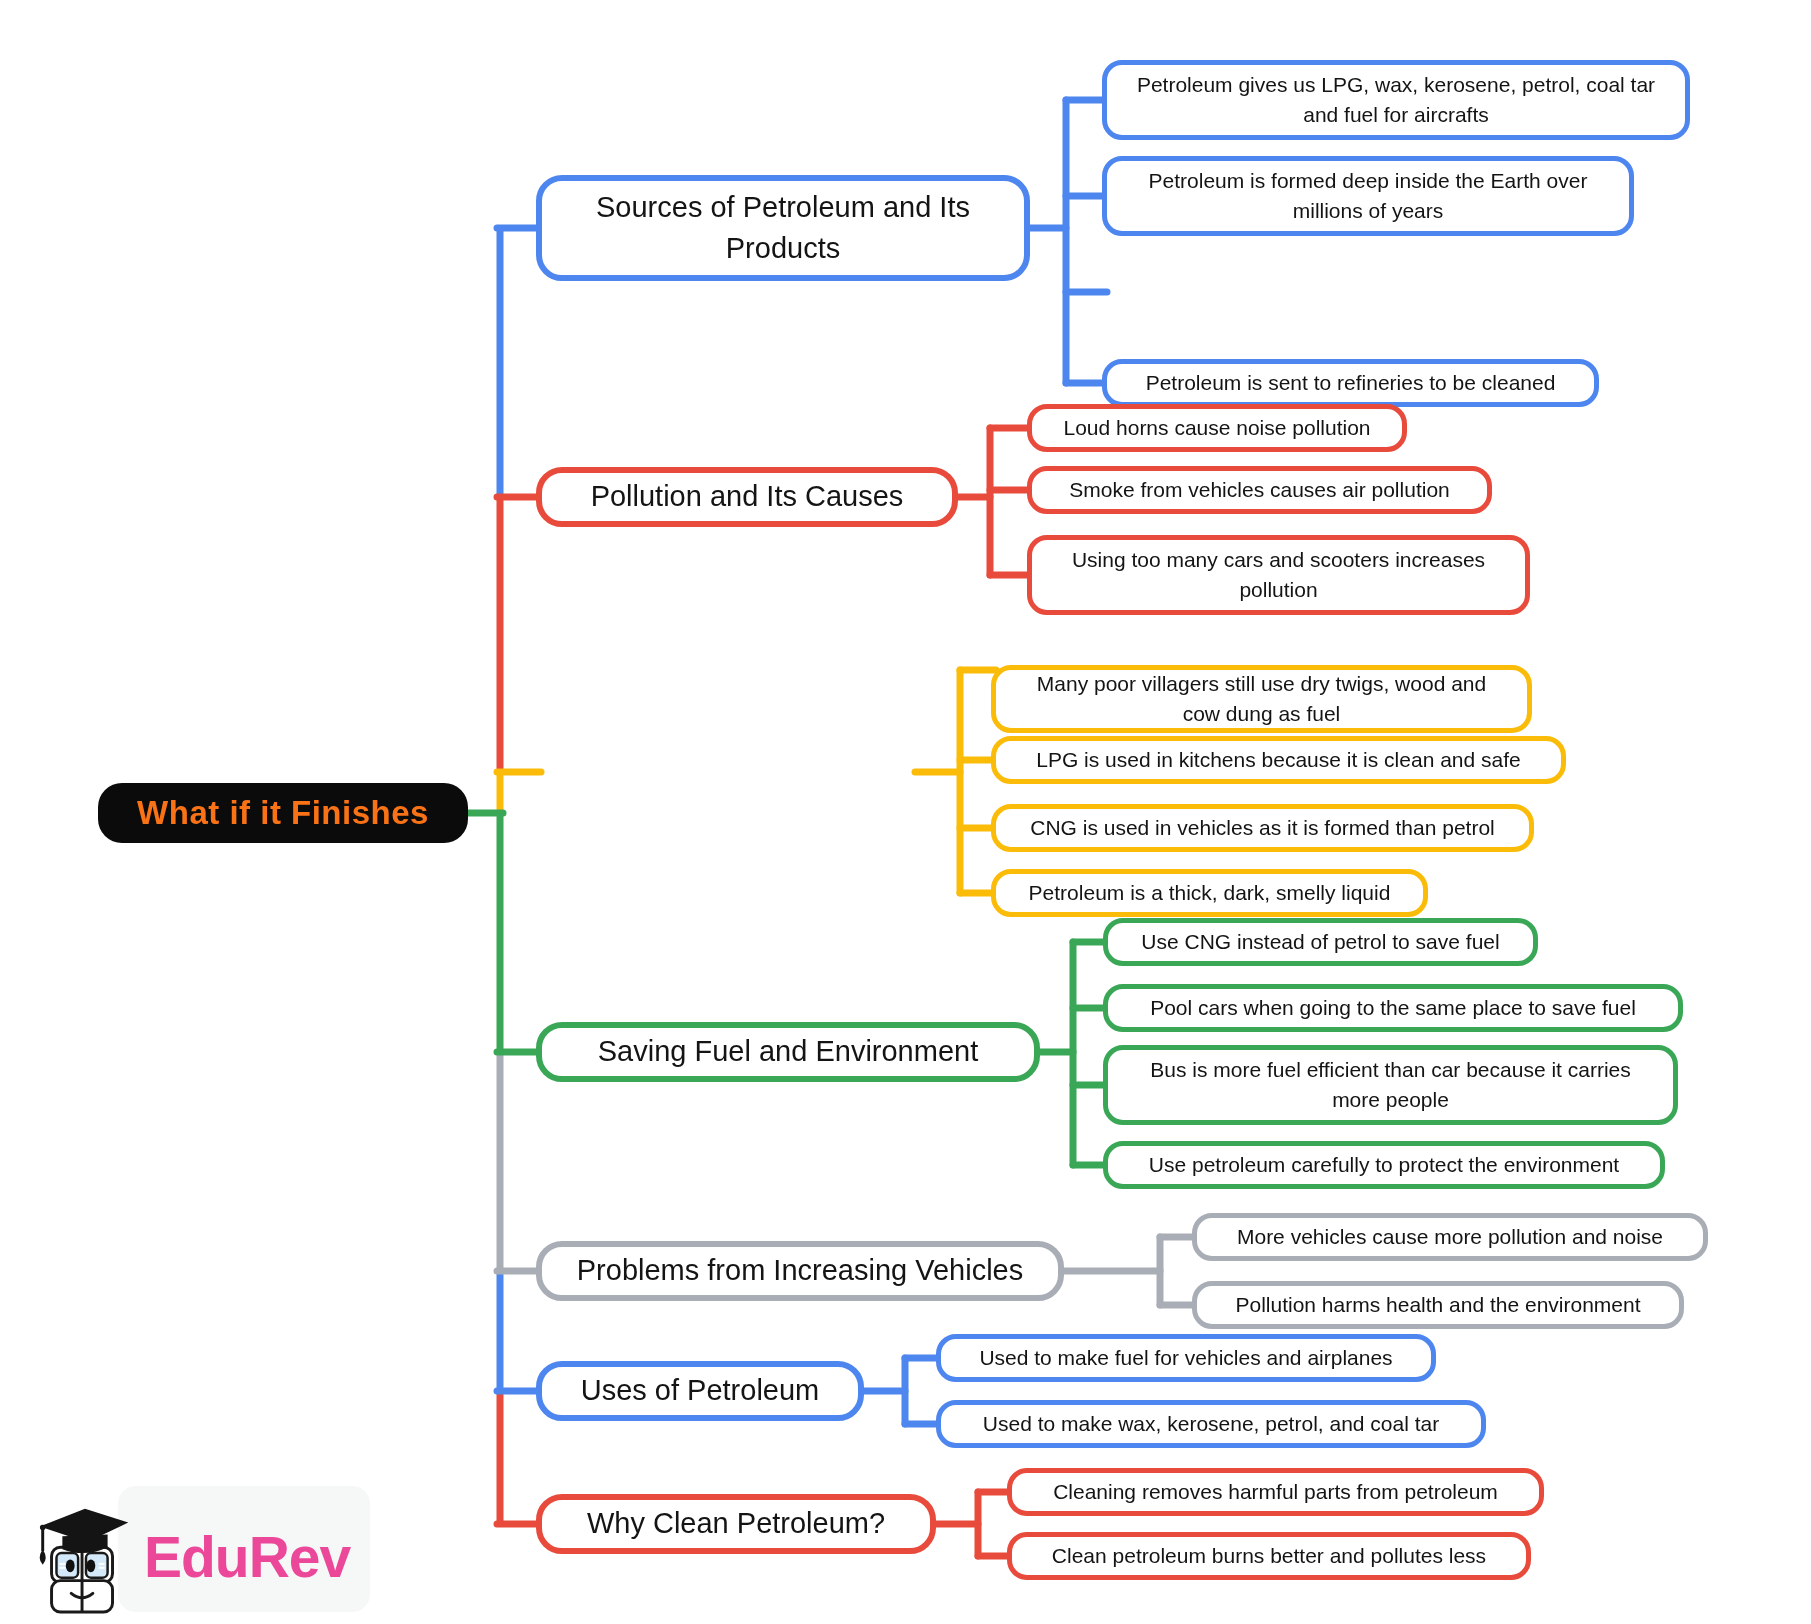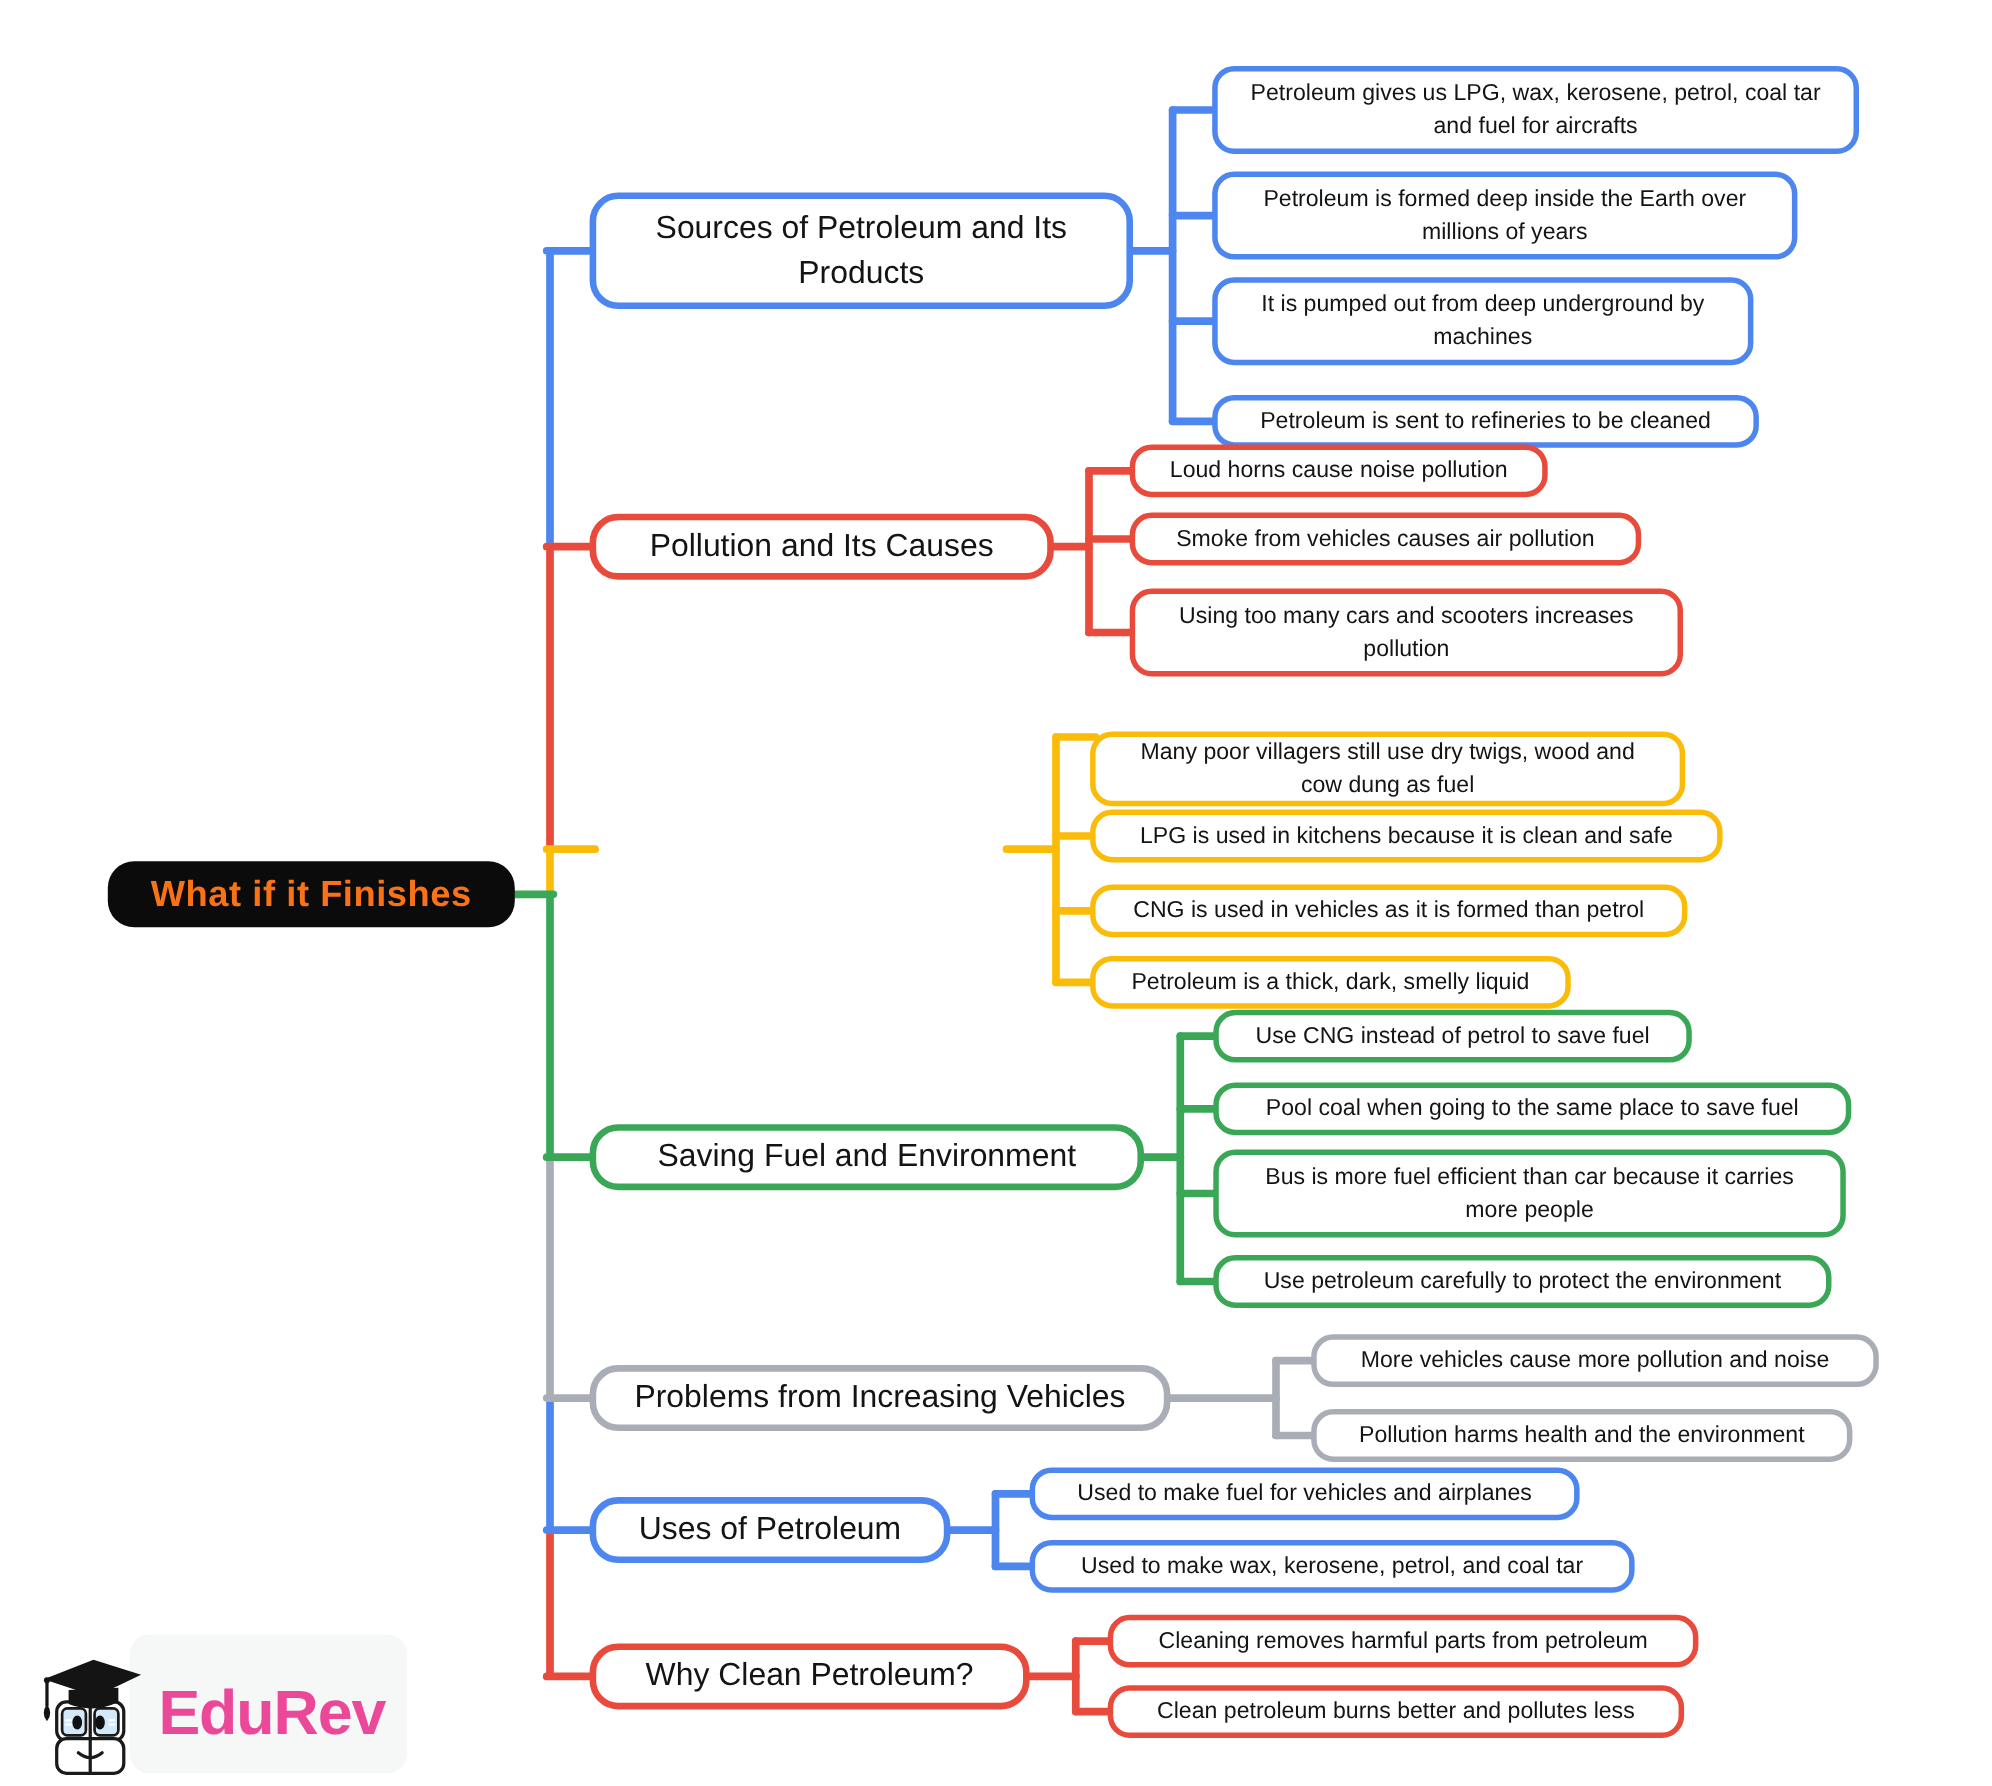--- a/index.html
+++ b/index.html
@@ -135,33 +135,32 @@
     <path d="M33 39 L33 52 Q56 61 79 50 L79 37 Z" fill="#141414"></path>
 
     <circle cx="13" cy="30" r="2.8" fill="#141414"></circle>
     <line x1="13" y1="30" x2="13" y2="54" stroke="#141414" stroke-width="3"></line>
     <path d="M13 52 q6 9 0 16 q-6 -7 0 -16" fill="#141414"></path>
   </svg>
   <div id="logo-text">EduRev</div>
 <div class="node topic" style="left: 536px; top: 175px; width: 494px; height: 106px; border-color: rgb(77, 134, 239);">Sources of Petroleum and Its Products</div>
     <div class="node child" style="left: 1102px; top: 60px; width: 588px; height: 80px; border-color: rgb(77, 134, 239);">Petroleum gives us LPG, wax, kerosene, petrol, coal tar and fuel for aircrafts</div>
     <div class="node child" style="left: 1102px; top: 156px; width: 532px; height: 80px; border-color: rgb(77, 134, 239);">Petroleum is formed deep inside the Earth over millions of years</div>
-    <div class="node child" style="left: 1102px; top: 252px; width: 492px; height: 80px; border-color: rgb(77, 134, 239);">It is pumped out from deep underground by machines</div>
     <div class="node child" style="left: 1102px; top: 359px; width: 497px; height: 48px; border-color: rgb(77, 134, 239);">Petroleum is sent to refineries to be cleaned</div>
     <div class="node topic" style="left: 536px; top: 467px; width: 422px; height: 60px; border-color: rgb(232, 75, 60);">Pollution and Its Causes</div>
     <div class="node child" style="left: 1027px; top: 404px; width: 380px; height: 48px; border-color: rgb(232, 75, 60);">Loud horns cause noise pollution</div>
     <div class="node child" style="left: 1027px; top: 466px; width: 465px; height: 48px; border-color: rgb(232, 75, 60);">Smoke from vehicles causes air pollution</div>
     <div class="node child" style="left: 1027px; top: 535px; width: 503px; height: 80px; border-color: rgb(232, 75, 60);">Using too many cars and scooters increases pollution</div>
     <div class="node child" style="left: 991px; top: 630px; width: 541px; height: 68px; border-color: rgb(251, 188, 9); margin-top: 35px;">Many poor villagers still use dry twigs, wood and cow dung as fuel</div>
     <div class="node child" style="left: 991px; top: 736px; width: 575px; height: 48px; border-color: rgb(251, 188, 9);">LPG is used in kitchens because it is clean and safe</div>
     <div class="node child" style="left: 991px; top: 804px; width: 543px; height: 48px; border-color: rgb(251, 188, 9);">CNG is used in vehicles as it is formed than petrol</div>
     <div class="node child" style="left: 991px; top: 869px; width: 437px; height: 48px; border-color: rgb(251, 188, 9);">Petroleum is a thick, dark, smelly liquid</div>
     <div class="node topic" style="left: 536px; top: 1022px; width: 504px; height: 60px; border-color: rgb(58, 167, 87);">Saving Fuel and Environment</div>
     <div class="node child" style="left: 1103px; top: 918px; width: 435px; height: 48px; border-color: rgb(58, 167, 87);">Use CNG instead of petrol to save fuel</div>
-    <div class="node child" style="left: 1103px; top: 984px; width: 580px; height: 48px; border-color: rgb(58, 167, 87);">Pool coal when going to the same place to save fuel</div>
+    <div class="node child" style="left: 1103px; top: 984px; width: 580px; height: 48px; border-color: rgb(58, 167, 87);">Pool cars when going to the same place to save fuel</div>
     <div class="node child" style="left: 1103px; top: 1045px; width: 575px; height: 80px; border-color: rgb(58, 167, 87);">Bus is more fuel efficient than car because it carries more people</div>
     <div class="node child" style="left: 1103px; top: 1141px; width: 562px; height: 48px; border-color: rgb(58, 167, 87);">Use petroleum carefully to protect the environment</div>
     <div class="node topic" style="left: 536px; top: 1241px; width: 528px; height: 60px; border-color: rgb(169, 174, 182);">Problems from Increasing Vehicles</div>
     <div class="node child" style="left: 1192px; top: 1213px; width: 516px; height: 48px; border-color: rgb(169, 174, 182);">More vehicles cause more pollution and noise</div>
     <div class="node child" style="left: 1192px; top: 1281px; width: 492px; height: 48px; border-color: rgb(169, 174, 182);">Pollution harms health and the environment</div>
     <div class="node topic" style="left: 536px; top: 1361px; width: 328px; height: 60px; border-color: rgb(77, 134, 239);">Uses of Petroleum</div>
     <div class="node child" style="left: 936px; top: 1334px; width: 500px; height: 48px; border-color: rgb(77, 134, 239);">Used to make fuel for vehicles and airplanes</div>
     <div class="node child" style="left: 936px; top: 1400px; width: 550px; height: 48px; border-color: rgb(77, 134, 239);">Used to make wax, kerosene, petrol, and coal tar</div>
     <div class="node topic" style="left: 536px; top: 1494px; width: 400px; height: 60px; border-color: rgb(232, 75, 60);">Why Clean Petroleum?</div>
     <div class="node child" style="left: 1007px; top: 1468px; width: 537px; height: 48px; border-color: rgb(232, 75, 60);">Cleaning removes harmful parts from petroleum</div>

